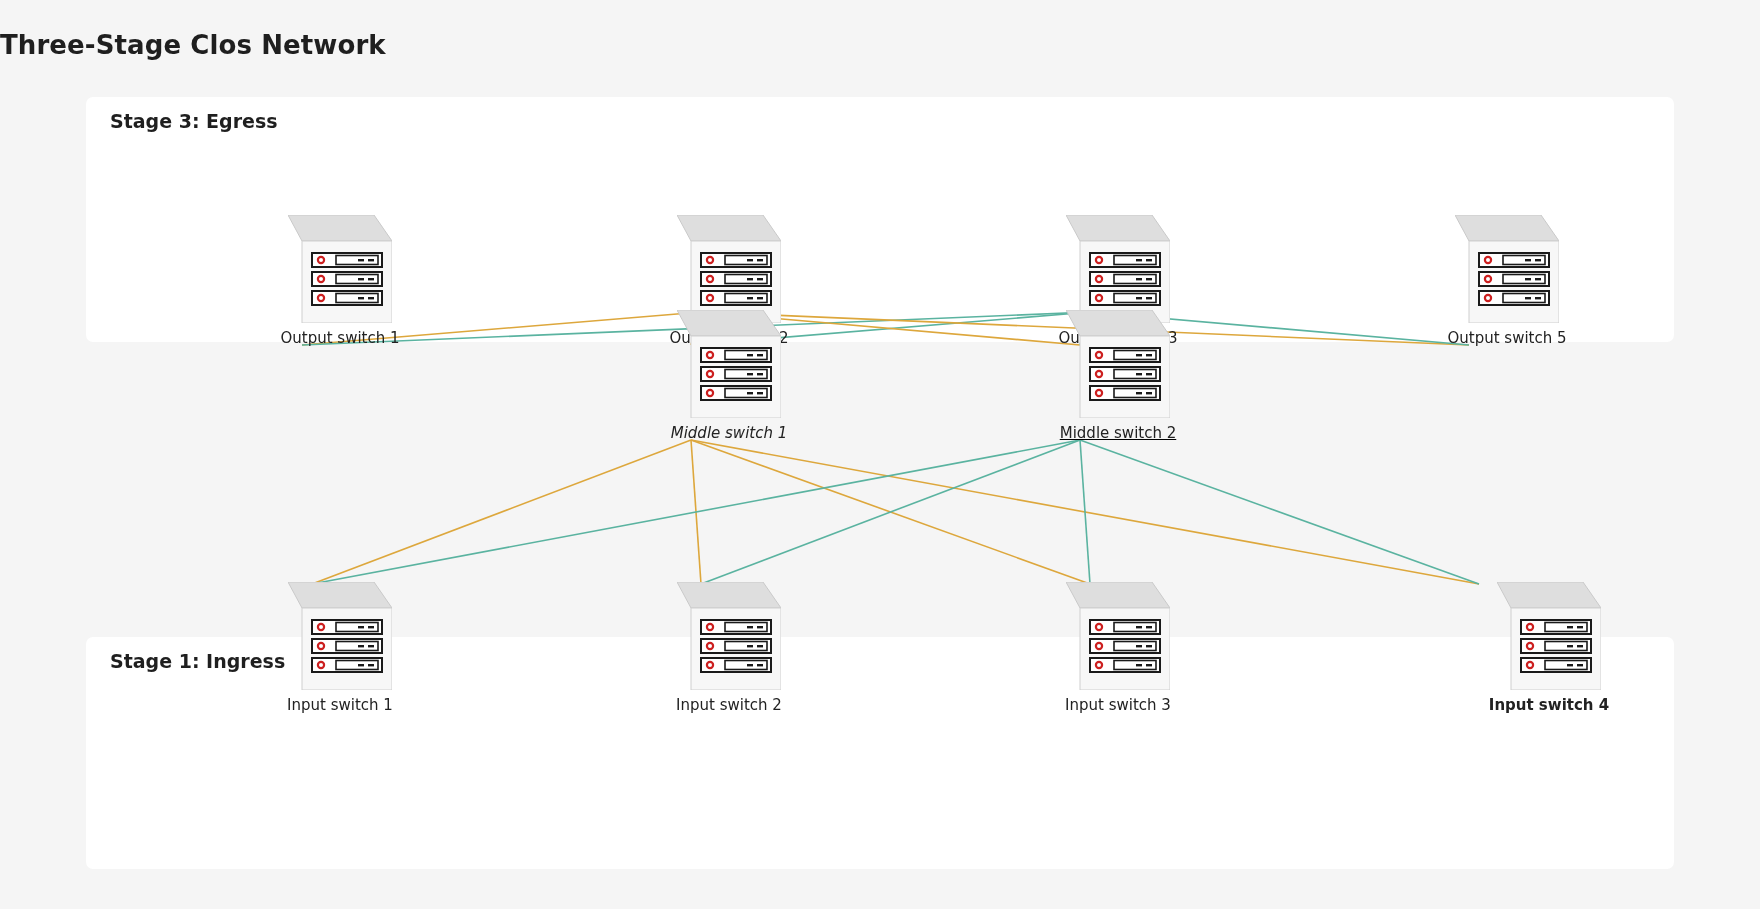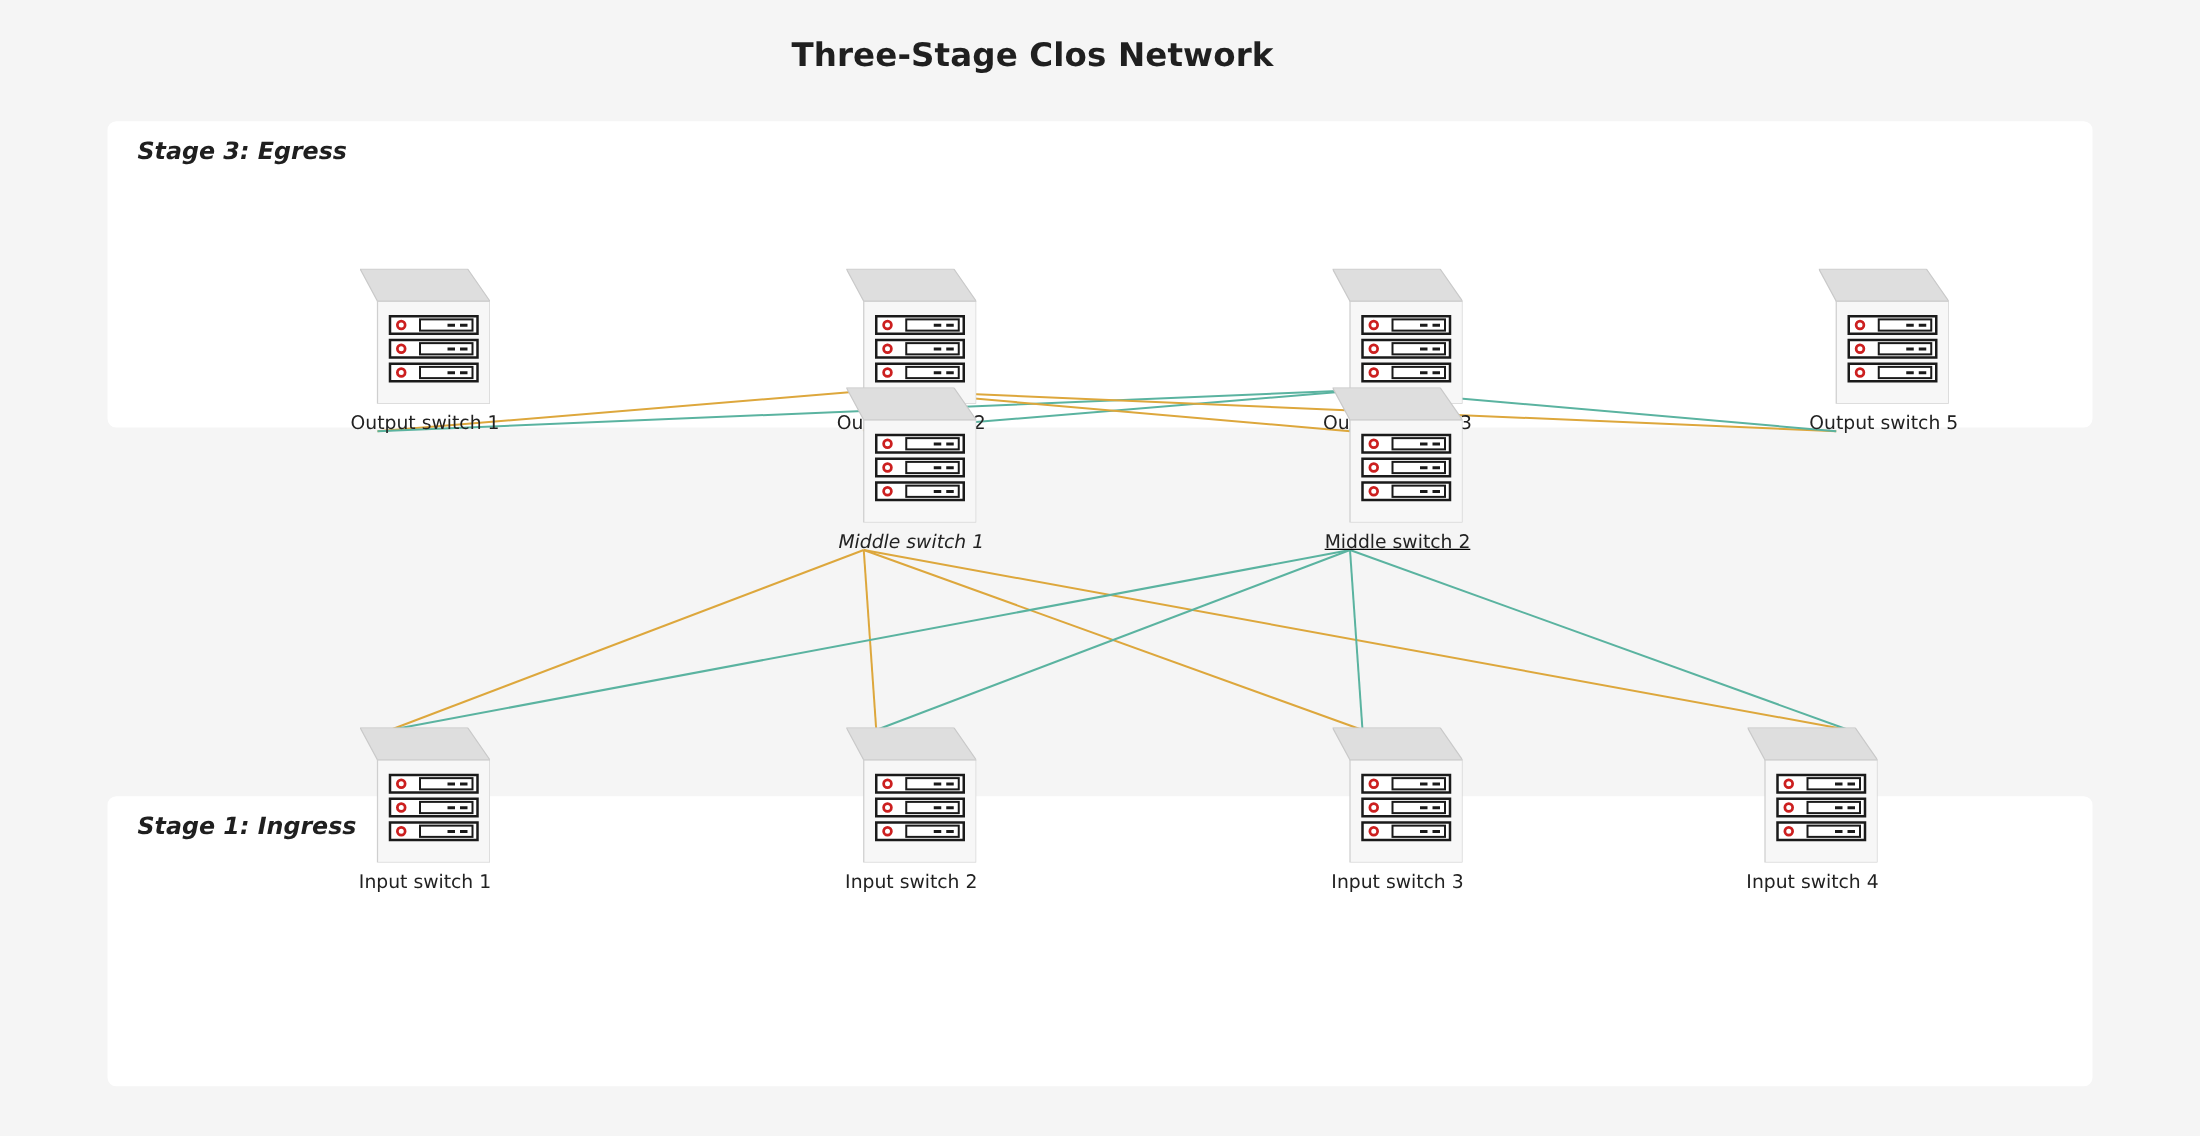--- a/index.html
+++ b/index.html
@@ -18,21 +18,20 @@
     position: absolute;
     left: 0; top: 0;
     width: 1760px;
     height: 909px;
   }
   #title {
     position: absolute;
     left: 0;
     top: 30px;
     width: 1652px;
-    text-align: center;
     font-size: 26px;
     font-weight: bold;
     color: #1f1f1f;
     letter-spacing: 0.1px;
   }
   .stage-panel {
     position: absolute;
     background: #ffffff;
     border-radius: 7px;
     left: 86px;
@@ -42,21 +41,20 @@
   #panel-stage2 { top: 385px; height: 210px; }
   #panel-stage1 { top: 637px; height: 232px; }
 
   .stage-label {
     position: absolute;
     left: 24px;
     top: 13px;
     font-size: 19px;
     font-weight: bold;
     color: #1f1f1f;
-    font-style: italic;
   }
 
   
   #links {
     position: absolute;
     left: 0; top: 0;
     width: 1760px; height: 909px;
     pointer-events: none;
   }
 
@@ -359,21 +357,21 @@
             <g>
               <rect x="24" y="76" width="70" height="14" fill="#ffffff" stroke="#1a1a1a" stroke-width="2"></rect>
               <circle cx="33" cy="83" r="3.1" fill="none" stroke="#cc1f1f" stroke-width="2.2"></circle>
               <rect x="48" y="78.5" width="42" height="9" fill="#ffffff" stroke="#1a1a1a" stroke-width="1.6"></rect>
               <rect x="70" y="82" width="6" height="2.4" fill="#1a1a1a"></rect>
               <rect x="80" y="82" width="6" height="2.4" fill="#1a1a1a"></rect>
             </g>
           </svg></div>
         <div class="node-label">Input switch 3</div>
       </div>
-      <div class="node" style="left: 1450px; top: 582px;">
+      <div class="node" style="left: 1549px; top: 582px; font-weight: bold;">
         <div class="switch-icon"><svg viewBox="0 0 104 108" width="104" height="108">
             <path d="M 14 26 L 0 0 L 86 0 L 104 26 Z" fill="#dedede" stroke="#c9c9c9" stroke-width="1"></path>
             <rect x="14" y="26" width="90" height="82" fill="#f7f7f7" stroke="#cfcfcf" stroke-width="1"></rect>
             <g>
               <rect x="24" y="38" width="70" height="14" fill="#ffffff" stroke="#1a1a1a" stroke-width="2"></rect>
               <circle cx="33" cy="45" r="3.1" fill="none" stroke="#cc1f1f" stroke-width="2.2"></circle>
               <rect x="48" y="40.5" width="42" height="9" fill="#ffffff" stroke="#1a1a1a" stroke-width="1.6"></rect>
               <rect x="70" y="44" width="6" height="2.4" fill="#1a1a1a"></rect>
               <rect x="80" y="44" width="6" height="2.4" fill="#1a1a1a"></rect>
             </g>

